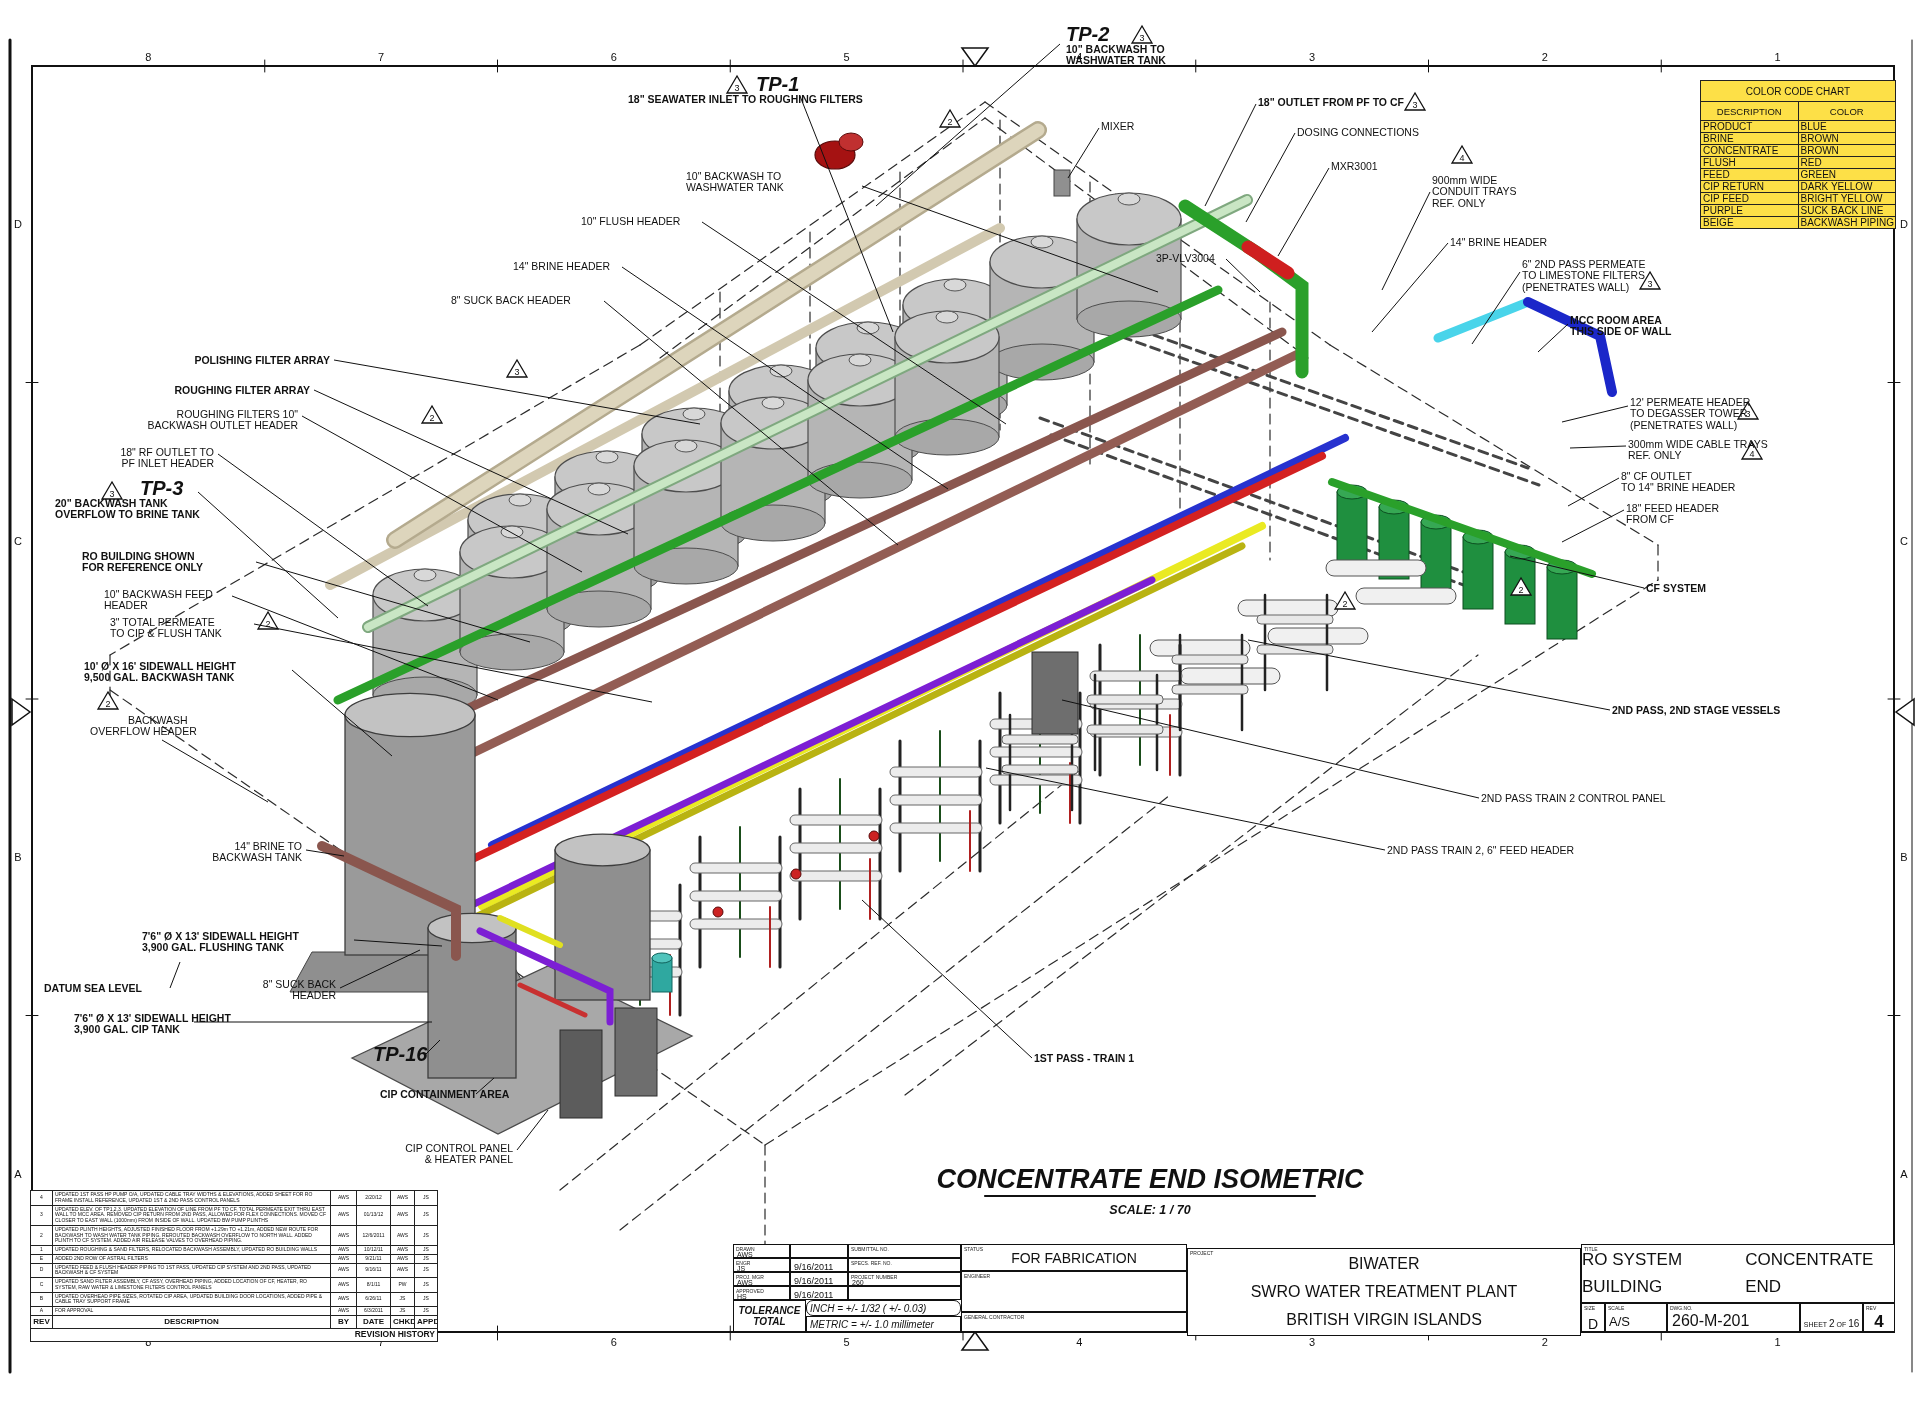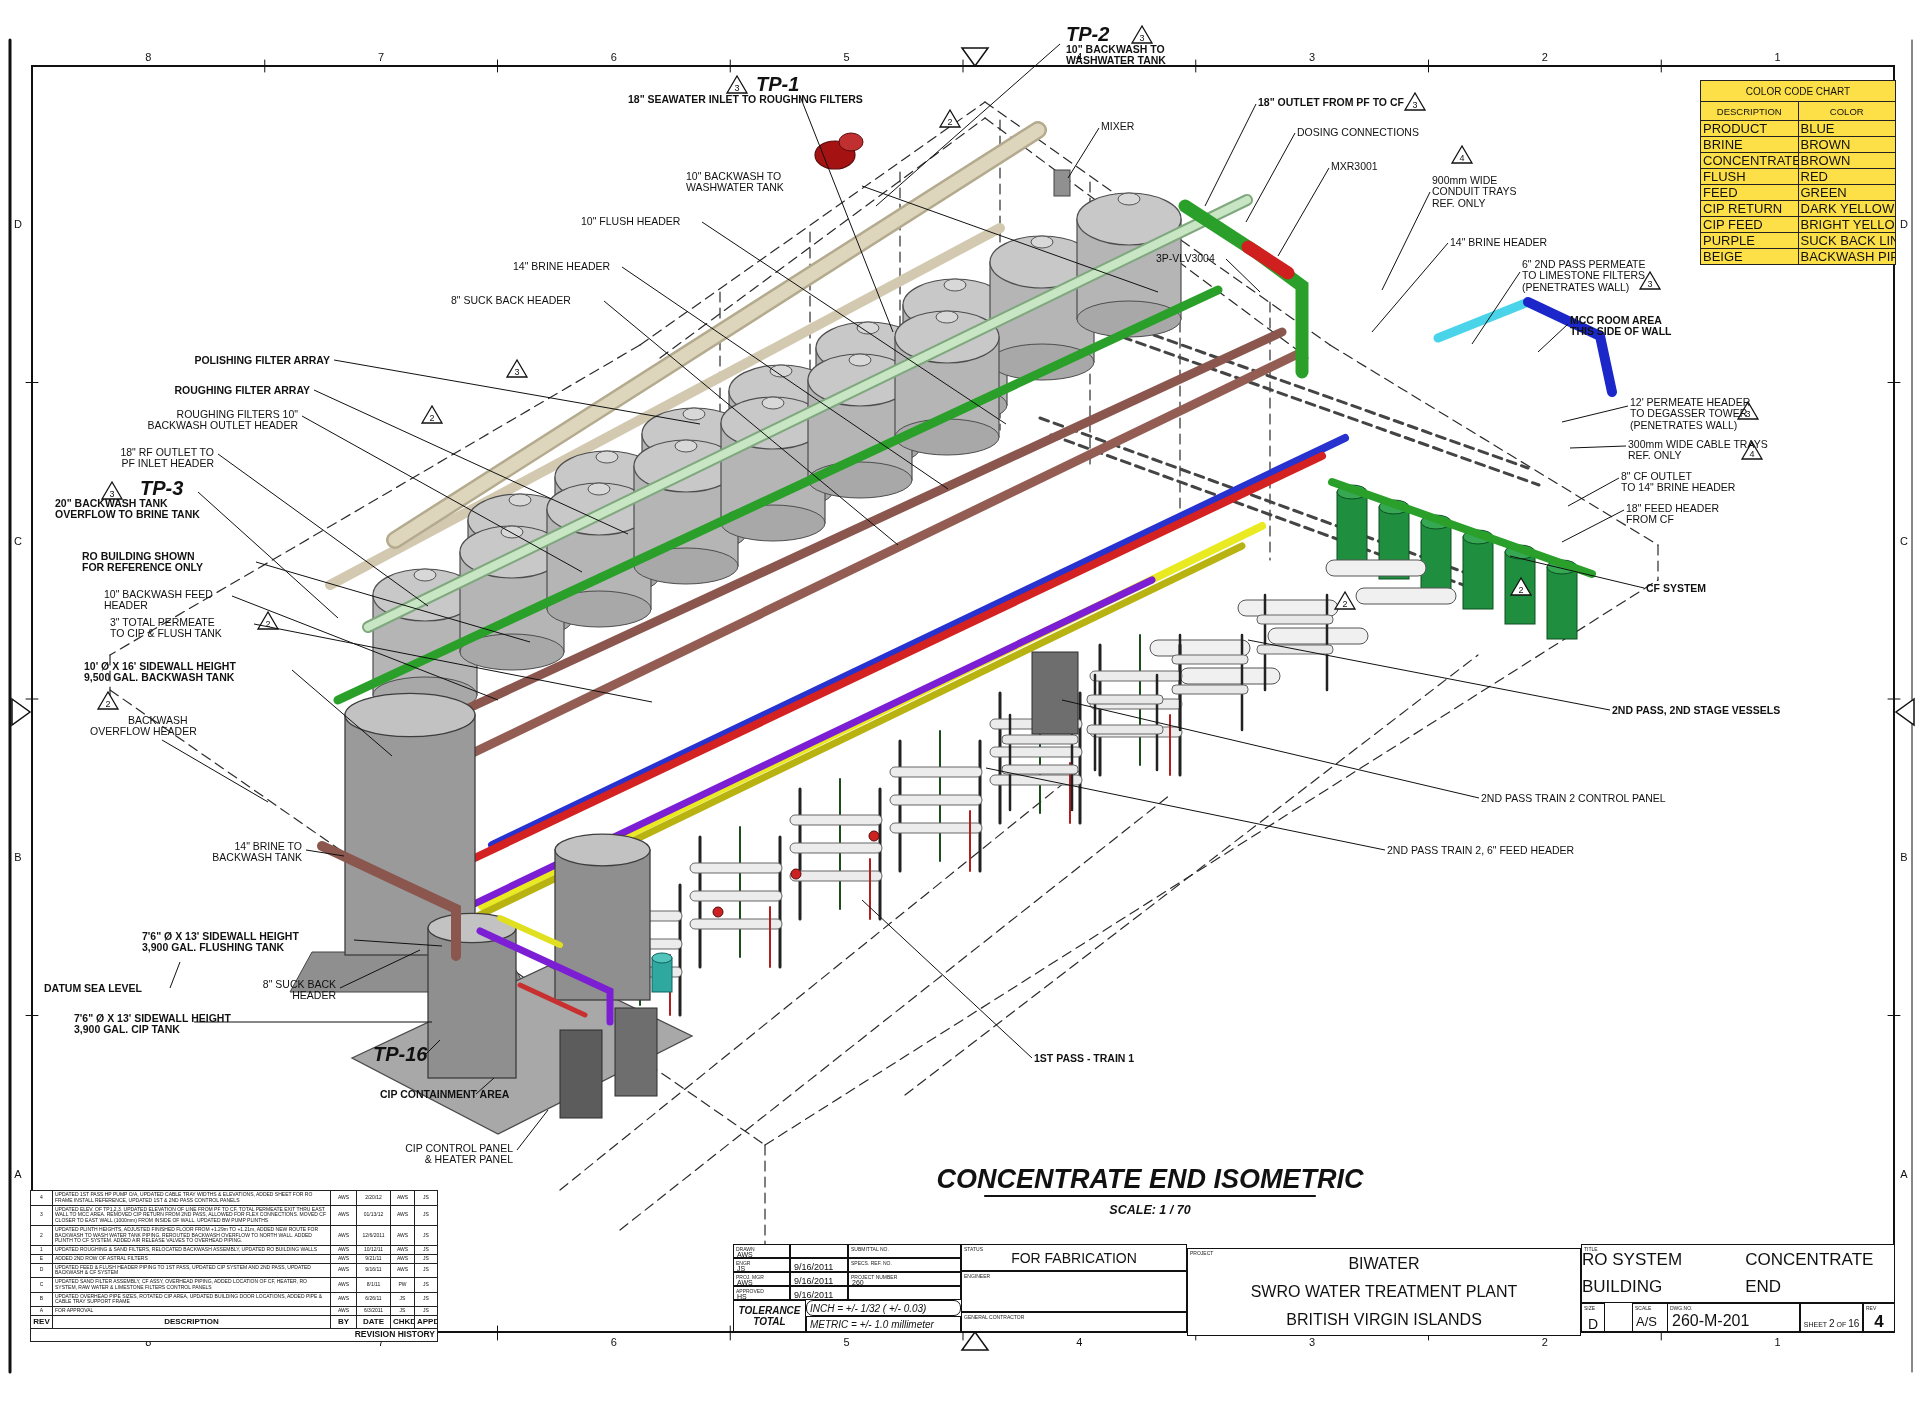--- a/index.html
+++ b/index.html
@@ -6,21 +6,21 @@
   body{width:1920px;height:1411px;position:relative;font-family:"Liberation Sans",sans-serif;color:#111;overflow:hidden;}
   #sheet{position:absolute;left:0;top:0;}
   .ovl{position:absolute;box-sizing:border-box;}
   table{border-collapse:collapse;table-layout:fixed;}
   td,th{border:1px solid #222;padding:0 2px;overflow:hidden;white-space:nowrap;}
   
   #colorchart{left:1700px;top:80px;width:196px;}
   #colorchart table{width:196px;background:#fde047;}
   #colorchart .t{font-size:10px;text-align:center;height:20px;font-weight:normal;}
   #colorchart .h{font-size:9.5px;text-align:center;height:18px;font-weight:normal;}
-  #colorchart td{font-size:13px;height:11px;}
+  #colorchart td{font-size:10px;height:11px;}
   
   #revtable{left:30px;top:1190px;width:407px;}
   #revtable table{width:407px;background:#fff;}
   #revtable td{font-size:5px;line-height:1.15;vertical-align:middle;}
   #revtable td.d{white-space:normal;text-align:left;padding:1px 2px;}
   #revtable td.c{text-align:center;}
   #revtable .hd td{font-size:8px;font-weight:bold;text-align:center;height:12px;}
   #revtable .ft td{font-size:8.5px;font-weight:bold;text-align:right;height:12px;}
   
   .tb{border:1px solid #111;background:#fff;position:absolute;box-sizing:border-box;}
@@ -819,21 +819,21 @@
   <span class="lab">TITLE</span>
   <div class="ctr" style="flex-direction:row;font-size:17px;line-height:1.55;">
     <span>RO SYSTEM BUILDING</span>
     <span>CONCENTRATE END</span>
   </div>
 </div>
 <div class="tb" style="left:1581px;top:1303px;width:24px;height:29px;">
   <span class="lab">SIZE</span>
   <div class="ctr" style="font-size:14px;padding-top:6px;">D</div>
 </div>
-<div class="tb" style="left:1605px;top:1303px;width:62px;height:29px;margin-left:27px;">
+<div class="tb" style="left:1605px;top:1303px;width:62px;height:29px;">
   <span class="lab">SCALE</span>
   <div style="font-size:13px;padding:10px 0 0 3px;">A/S</div>
 </div>
 <div class="tb" style="left:1667px;top:1303px;width:133px;height:29px;">
   <span class="lab">DWG.NO.</span>
   <div style="font-size:16px;padding:8px 0 0 4px;">260-M-201</div>
 </div>
 <div class="tb" style="left:1800px;top:1303px;width:63px;height:29px;">
   <div style="font-size:7px;padding-top:14px;text-align:center;">
     <span>SHEET</span>

